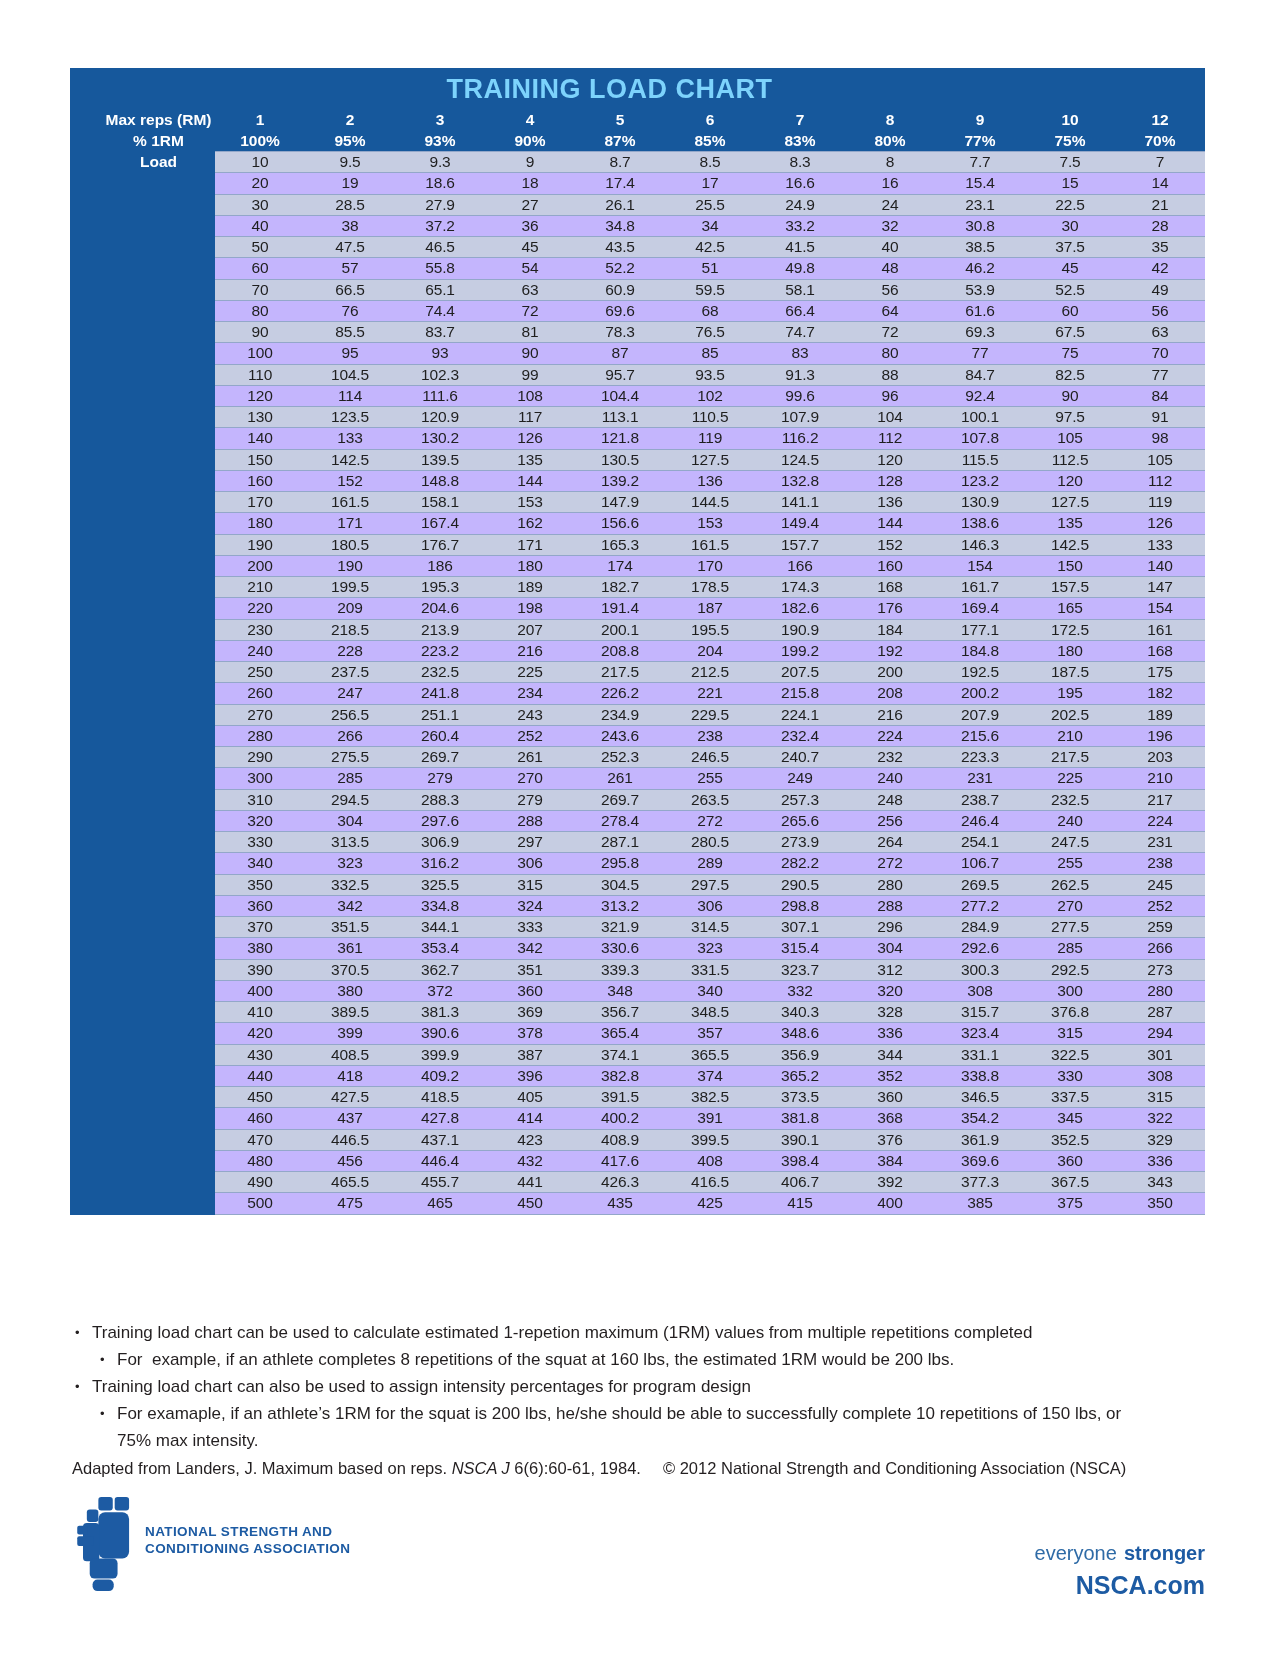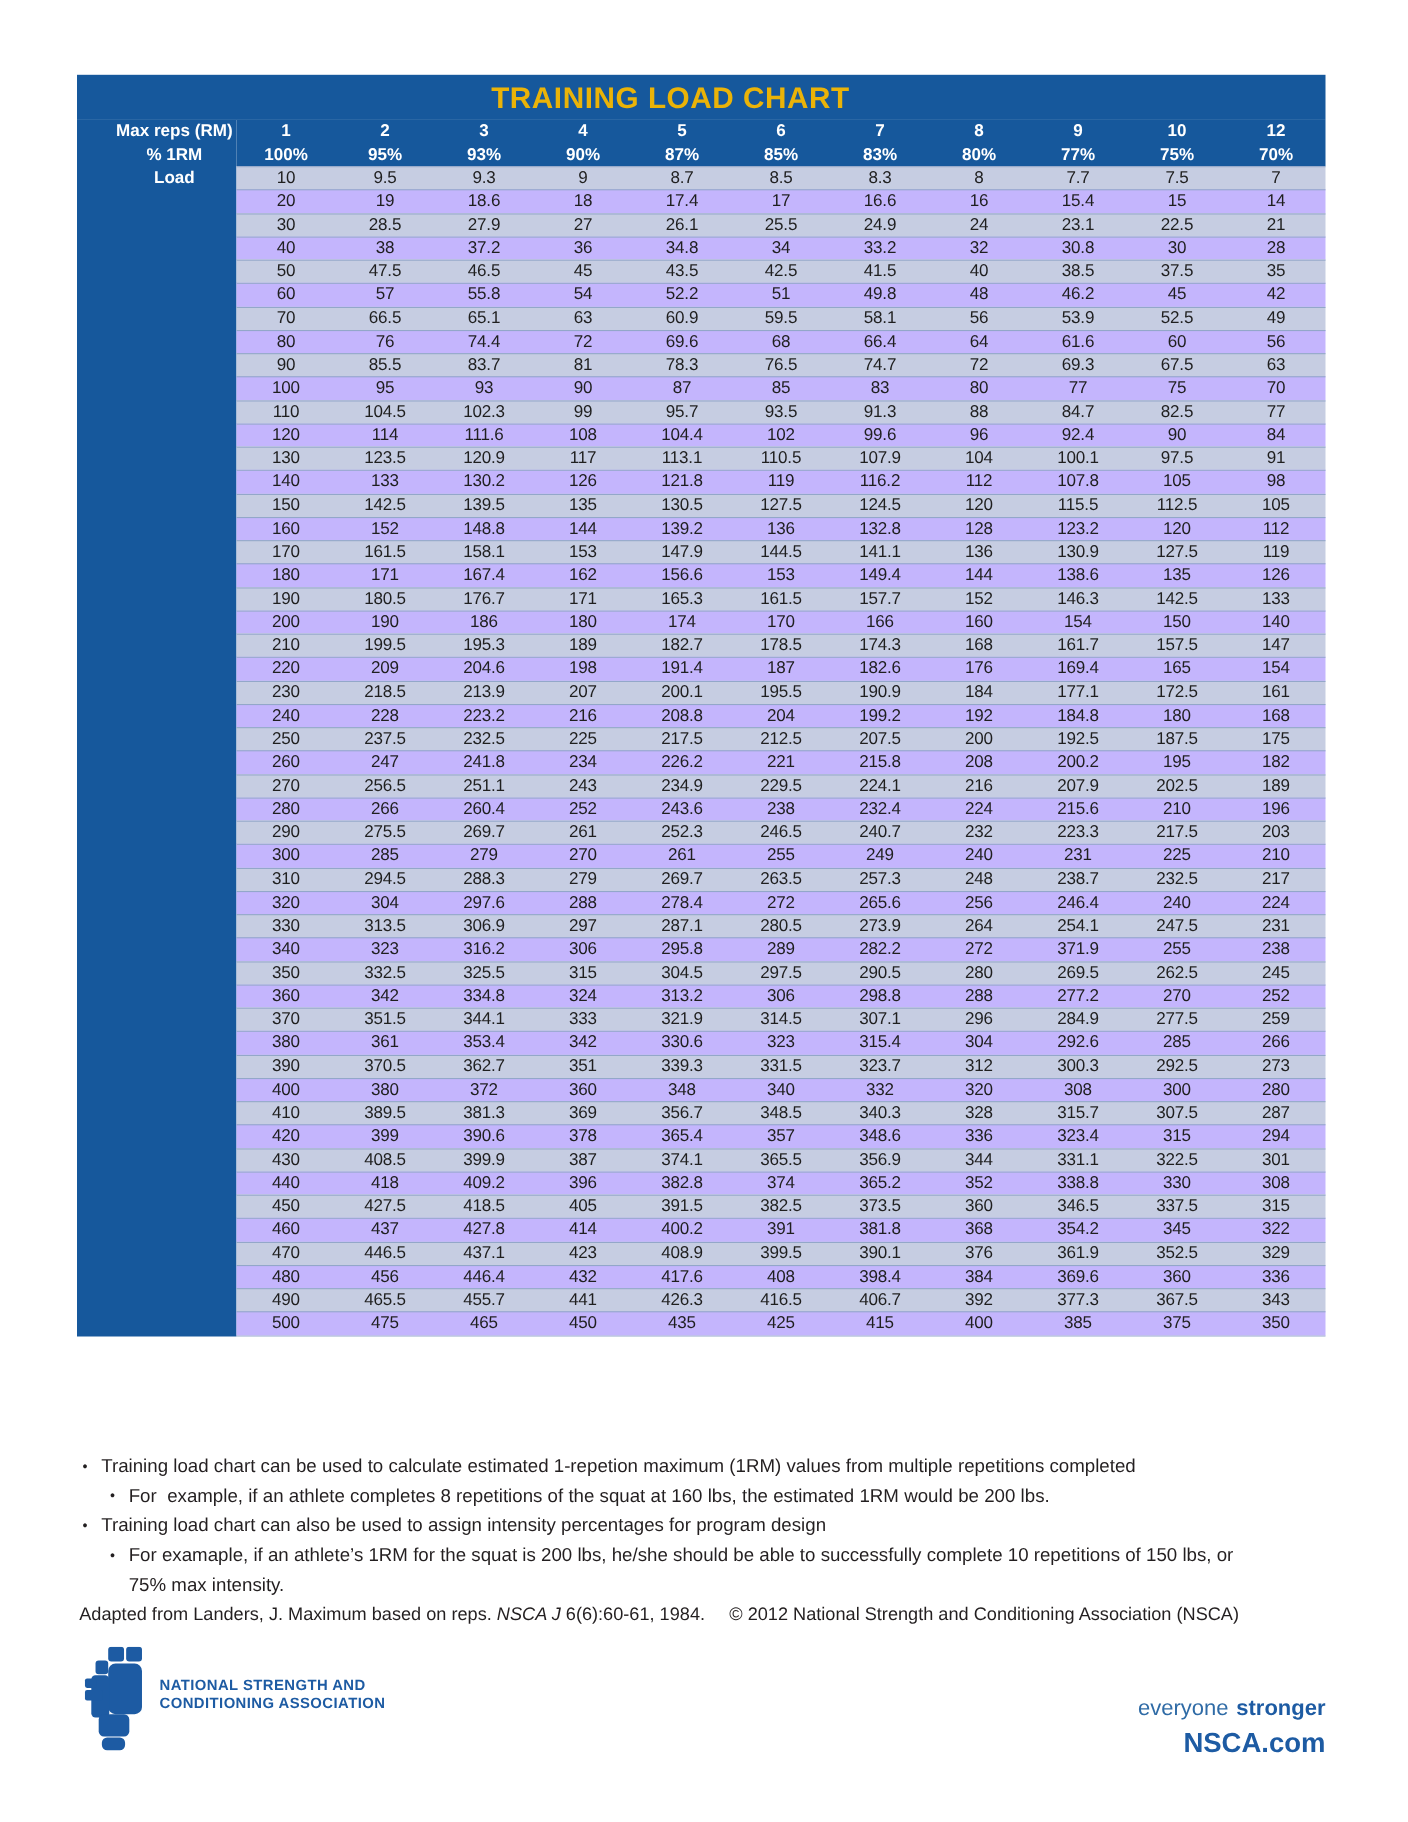--- a/index.html
+++ b/index.html
@@ -9,21 +9,21 @@
     --logo-blue:#1d5ba3;
     --text-dark:#231f20;
   }
   *{margin:0;padding:0;box-sizing:border-box;}
   body{font-family:"Liberation Sans", sans-serif;background:#fff;}
   .page{position:relative;width:1280px;height:1656px;background:#fff;overflow:hidden;}
 
   
   .chart{position:absolute;left:70px;top:68px;width:1135px;}
   .titlebar{
-    background:var(--table-blue);color:#eab308;height:41px;line-height:43px;
+    background:var(--table-blue);color:#7dd3fc;height:41px;line-height:43px;
     text-align:center;font-size:27px;font-weight:700;letter-spacing:.5px;
     padding-right:56px;
   }
   .tbody-wrap{display:flex;}
   .leftcol{width:145px;background:var(--table-blue);color:#fff;flex:none;padding-left:32px;}
   .ll{height:21px;line-height:21px;text-align:center;font-weight:700;font-size:15.5px;}
   .rightcol{flex:1;min-width:0;}
   .hrow{display:grid;grid-template-columns:repeat(11,1fr);background:var(--table-blue);}
   .hcell{height:21px;line-height:21px;text-align:center;color:#fff;font-weight:700;font-size:15.5px;}
   .databody{border-bottom:1px solid var(--stripe-border);}
@@ -531,21 +531,21 @@
             </div>
             <div class="trow">
               <div class="tcell">340</div>
               <div class="tcell">323</div>
               <div class="tcell">316.2</div>
               <div class="tcell">306</div>
               <div class="tcell">295.8</div>
               <div class="tcell">289</div>
               <div class="tcell">282.2</div>
               <div class="tcell">272</div>
-              <div class="tcell">371.9</div>
+              <div class="tcell">106.7</div>
               <div class="tcell">255</div>
               <div class="tcell">238</div>
             </div>
             <div class="trow alt">
               <div class="tcell">350</div>
               <div class="tcell">332.5</div>
               <div class="tcell">325.5</div>
               <div class="tcell">315</div>
               <div class="tcell">304.5</div>
               <div class="tcell">297.5</div>
@@ -623,21 +623,21 @@
             <div class="trow alt">
               <div class="tcell">410</div>
               <div class="tcell">389.5</div>
               <div class="tcell">381.3</div>
               <div class="tcell">369</div>
               <div class="tcell">356.7</div>
               <div class="tcell">348.5</div>
               <div class="tcell">340.3</div>
               <div class="tcell">328</div>
               <div class="tcell">315.7</div>
-              <div class="tcell">307.5</div>
+              <div class="tcell">376.8</div>
               <div class="tcell">287</div>
             </div>
             <div class="trow">
               <div class="tcell">420</div>
               <div class="tcell">399</div>
               <div class="tcell">390.6</div>
               <div class="tcell">378</div>
               <div class="tcell">365.4</div>
               <div class="tcell">357</div>
               <div class="tcell">348.6</div>

